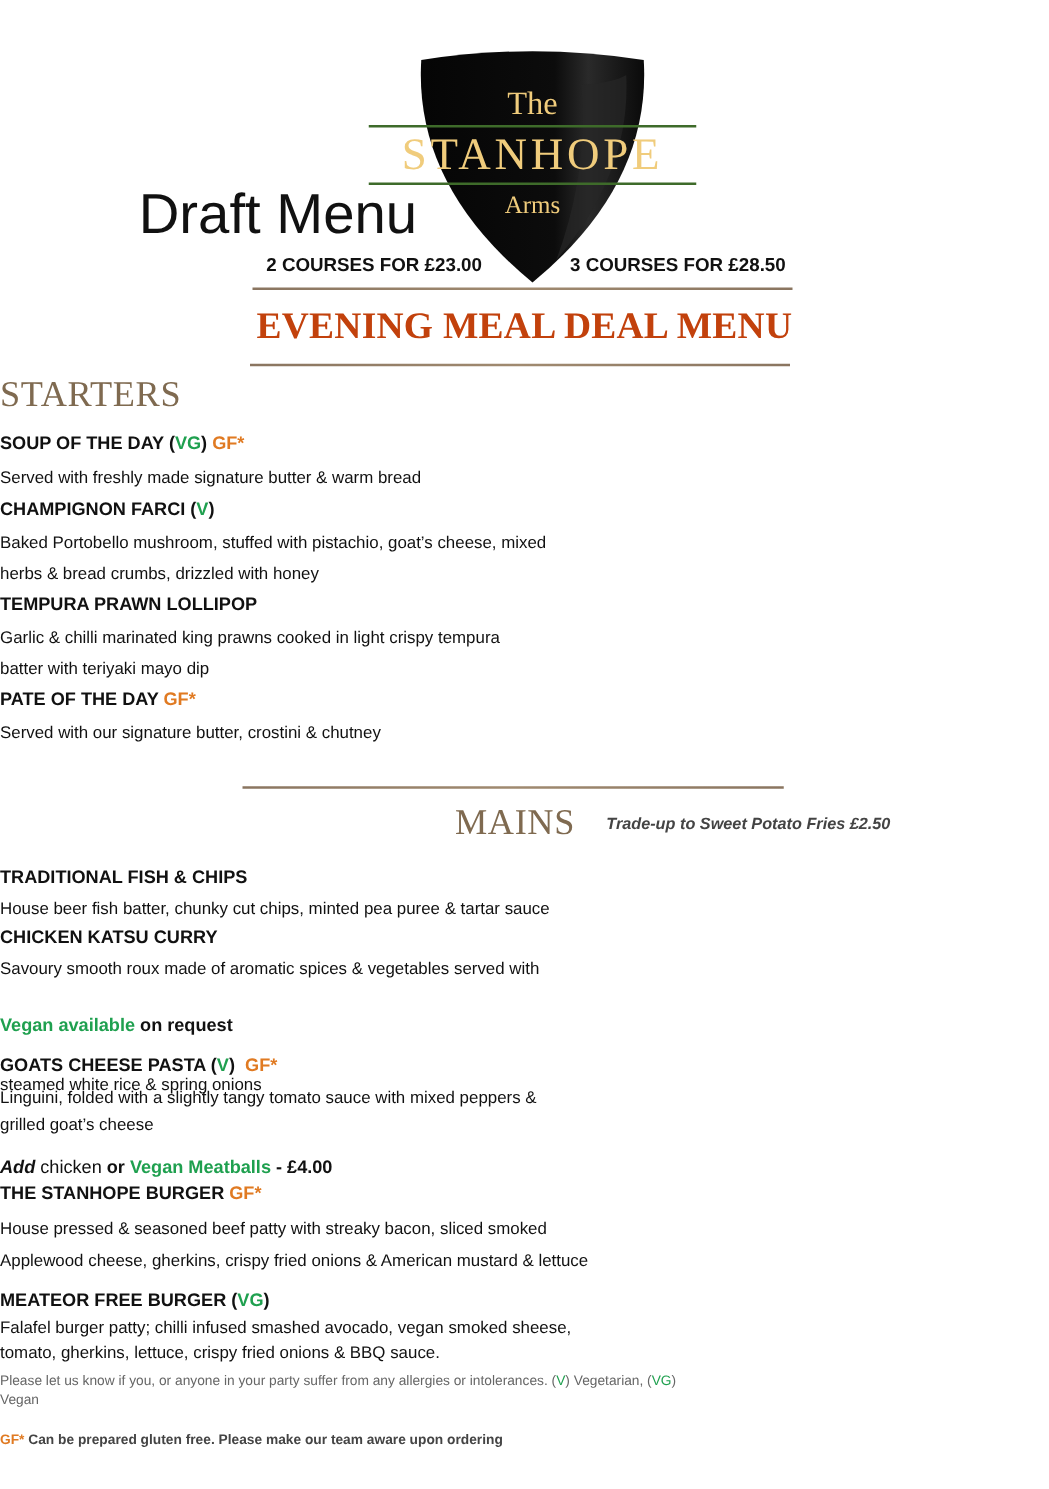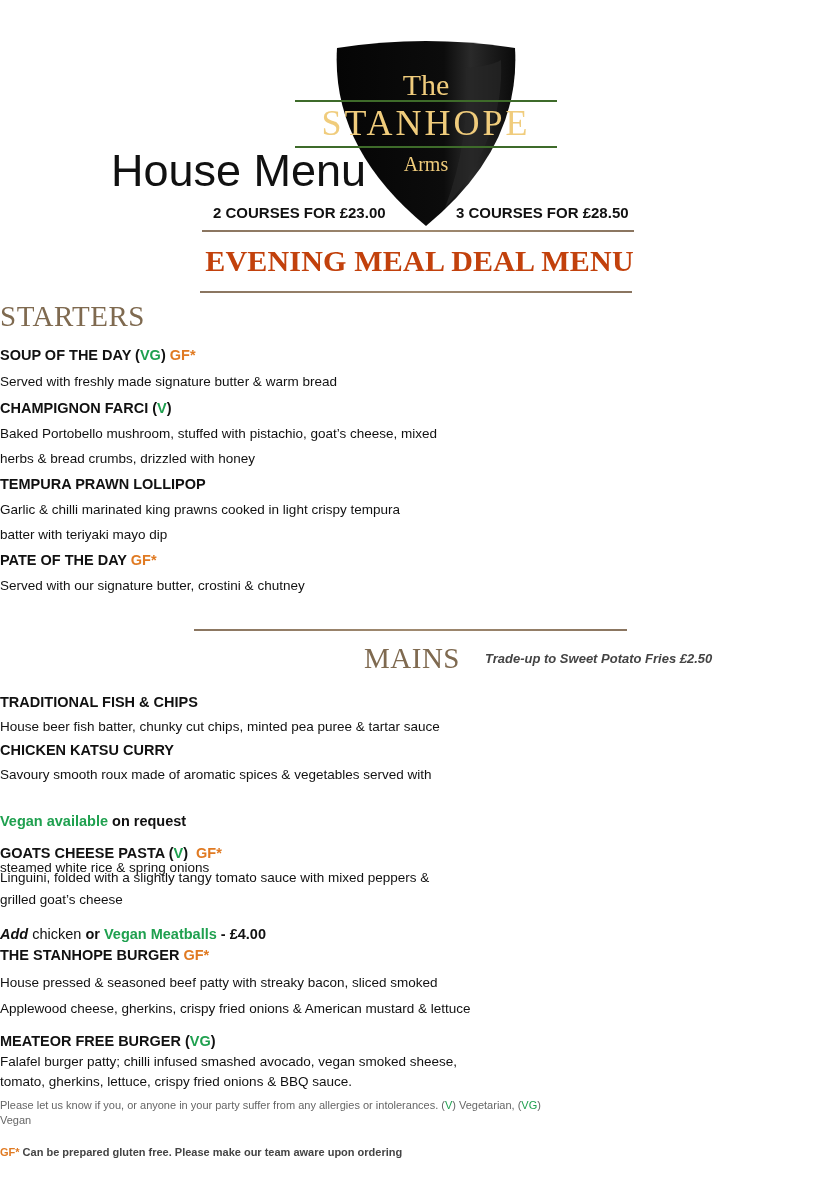--- a/index.html
+++ b/index.html
@@ -26,21 +26,21 @@
   }
   .logo svg { position: absolute; left: 0; top: 0; }
   .logo-the, .logo-arms, .logo-stanhope {
     position: absolute;
     left: 0;
     width: 262px;
     text-align: center;
     font-family: "Liberation Serif", "DejaVu Serif", serif;
     color: #f0cc7c;
   }
-  .logo-the { top: 30px; font-size: 30px; }
+  .logo-the { top: 30px; font-size: 26px; }
   .logo-stanhope { top: 64px; font-size: 36px; letter-spacing: 3px; }
   .logo-arms { top: 115px; font-size: 20px; }
   .logo-line {
     position: absolute;
     left: 0;
     width: 262px;
     height: 2px;
     background: #3e6b2a;
   }
 
@@ -147,21 +147,21 @@
     <path d="M42 10 Q131 -4 220 10 Q226 110 131 188 Q36 110 42 10 Z" fill="url(#shine)"></path>
     <path d="M170 30 Q196 28 206 22 Q210 100 150 170 Q176 100 170 30 Z" fill="#262626" opacity="0.7"></path>
   </svg>
   <div class="logo-the">The</div>
   <div class="logo-line" style="top:62px;"></div>
   <div class="logo-stanhope">STANHOPE</div>
   <div class="logo-line" style="top:108px;"></div>
   <div class="logo-arms">Arms</div>
 </div>
 
-<div class="abs draft">House Menu</div>
+<div class="abs draft">Draft Menu</div>
 
 <div class="abs price price-2">2 COURSES FOR £23.00</div>
 <div class="abs price price-3">3 COURSES FOR £28.50</div>
 
 <div class="abs rule" style="left:202px; top:230px; width:432px;"></div>
 
 <div class="abs title">EVENING MEAL DEAL MENU</div>
 
 <div class="abs rule" style="left:200px; top:291px; width:432px;"></div>
 

